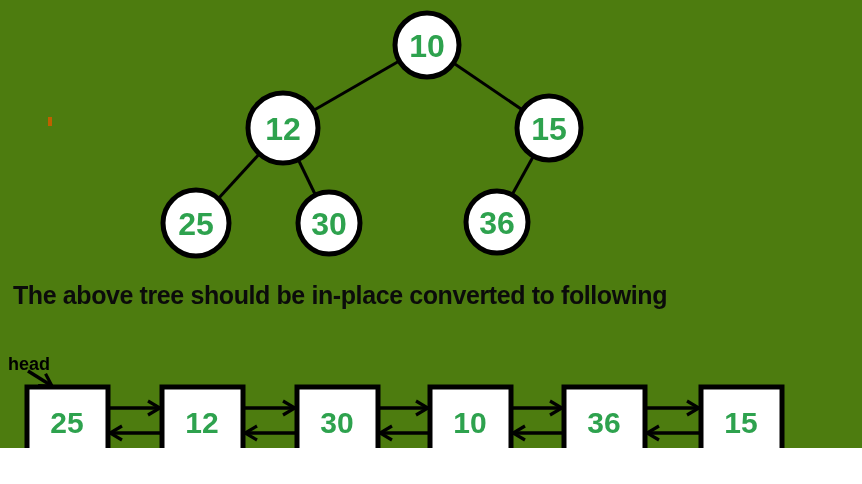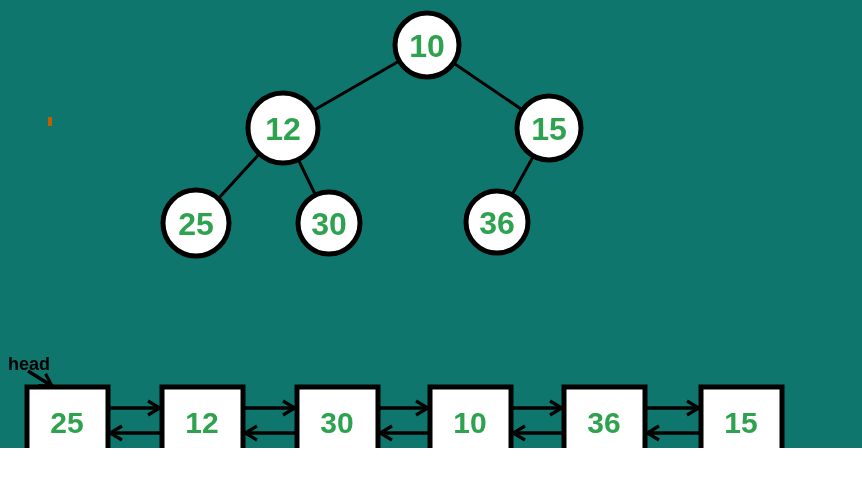--- a/index.html
+++ b/index.html
@@ -2,21 +2,21 @@
 <html style="--green: #2ea24e; --ink: #000000; --stray: #bf6000;"><head>
 <meta charset="utf-8">
 <style>
   :root{
     --green:#2ea24e;
     --ink:#000000;
     --stray:#bf6000;
   }
   html,body{margin:0;padding:0;background:#ffffff;}
   .stage{
-    position:relative;width:862px;height:448px;background:#0f766e;overflow:hidden;
+    position:relative;width:862px;height:448px;background:#4d7c0f;overflow:hidden;
     font-family:"Liberation Sans",sans-serif;
   }
   .diagram-svg{position:absolute;left:0;top:0;}
   .edge{stroke:var(--ink);stroke-width:3;}
   .node-circle{fill:#ffffff;stroke:var(--ink);stroke-width:5;}
   .node-val{
     fill:var(--green);
     font-family:"Liberation Sans",sans-serif;
     font-weight:bold;font-size:32px;
     text-anchor:middle;dominant-baseline:central;
@@ -78,20 +78,21 @@
     </g>
     <g>
       <circle class="node-circle" cx="497" cy="222" r="31"></circle>
       <text class="node-val" x="497" y="223">36</text>
     </g>
 
     <rect class="stray-mark" x="48" y="117" width="4" height="9"></rect>
   </svg>
 
   <div class="caption">
+    <div>The above tree should be in-place converted to following</div>
   </div>
 
   <svg class="diagram-svg" style="top:0;" width="862" height="484" viewBox="0 0 862 484">
     <defs>
       <marker id="arrowhead" markerUnits="userSpaceOnUse" markerWidth="18" markerHeight="18" viewBox="0 0 18 18" refX="15" refY="9" orient="auto">
         <path d="M3,2 L15,9 L3,16" fill="none" stroke="#000000" stroke-width="3.2"></path>
       </marker>
     </defs>
 
     <text class="head-label" x="8" y="370">head</text>

